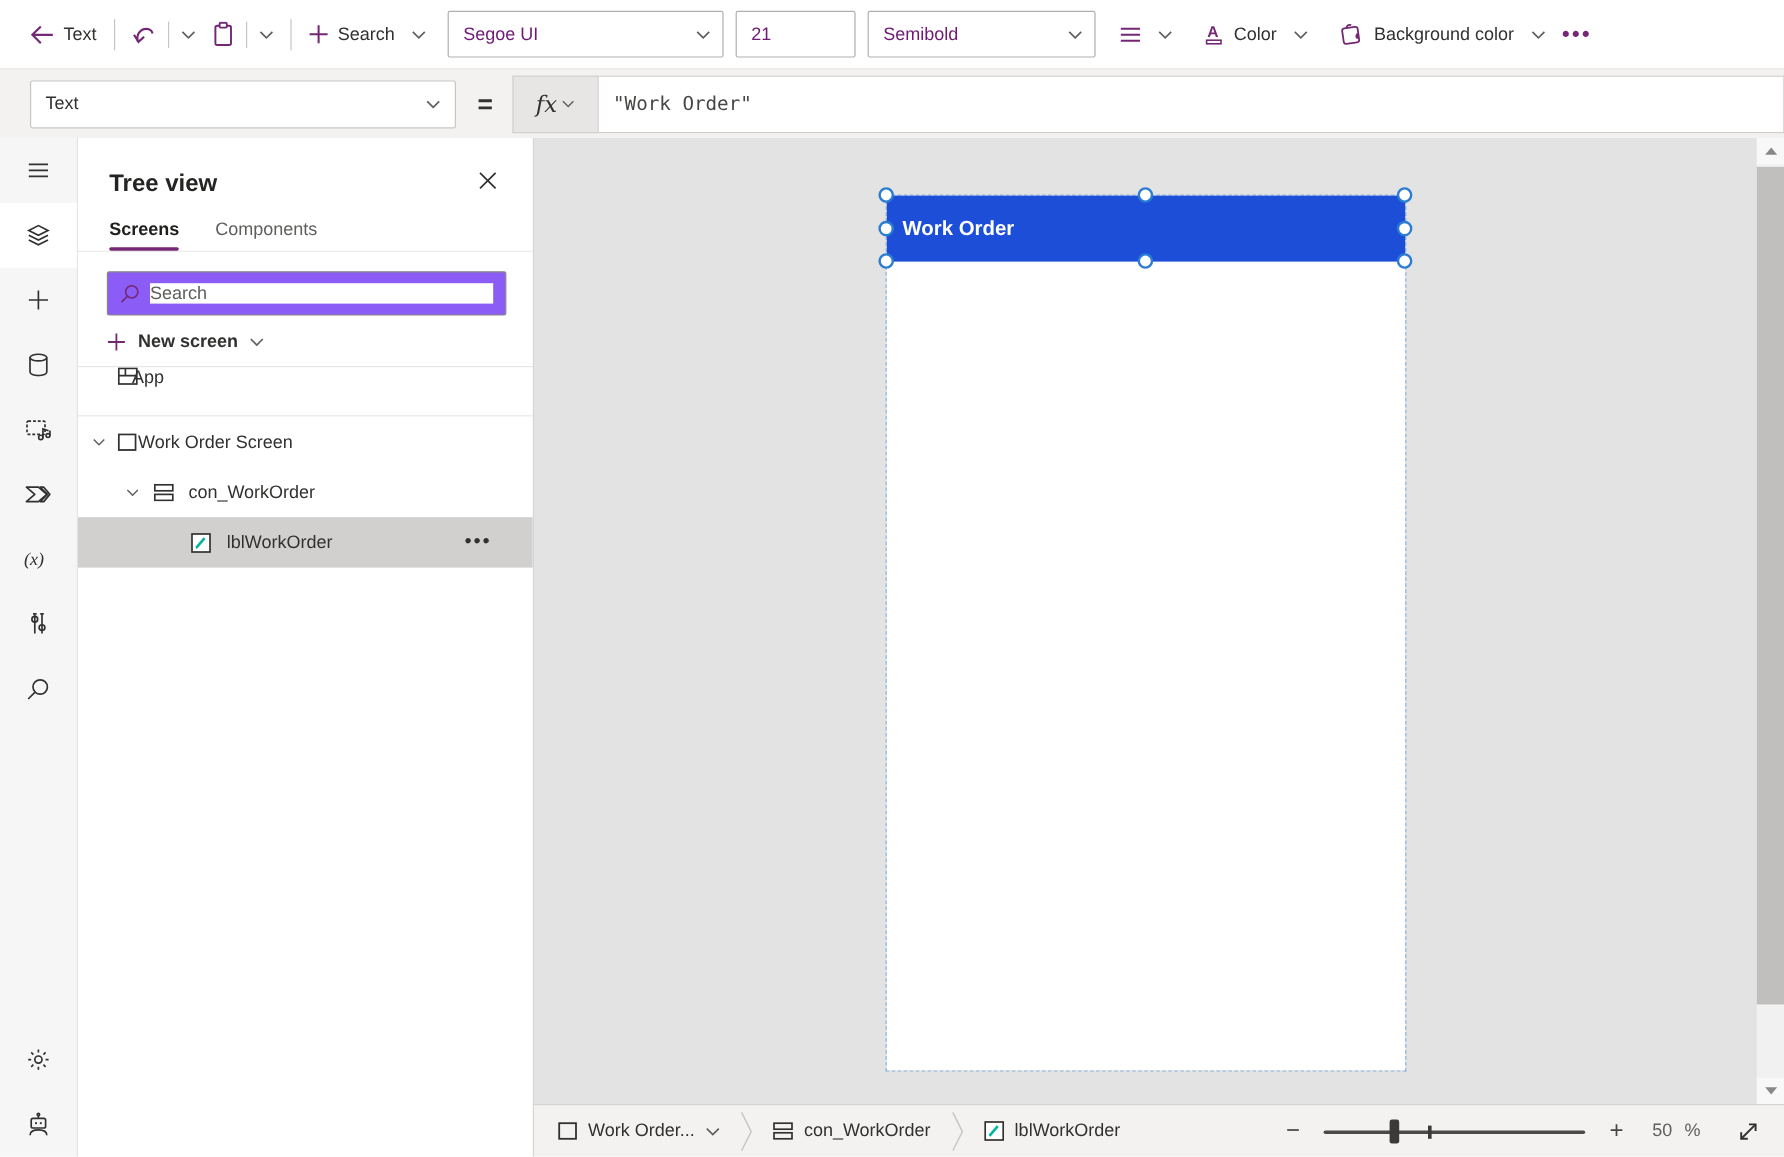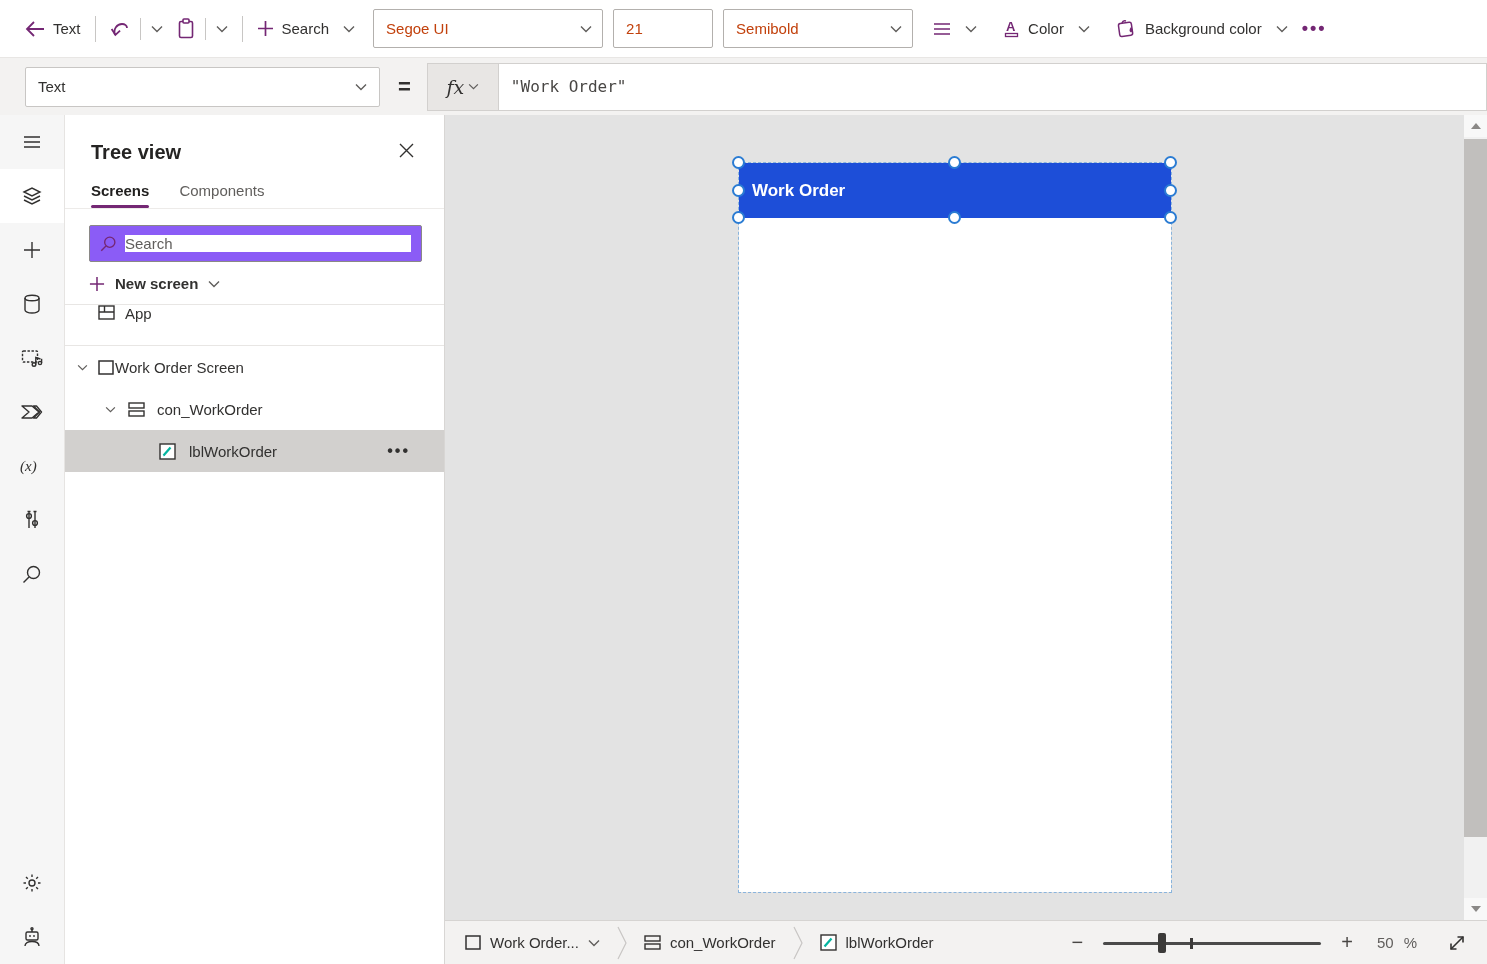--- a/index.html
+++ b/index.html
@@ -5,21 +5,21 @@
   * { margin:0; padding:0; box-sizing:border-box; }
   html,body { width:1487px; height:964px; font-family:"Liberation Sans", sans-serif; background:#fff; overflow:hidden; }
   .app { position:relative; width:1487px; height:964px; display:flex; flex-direction:column; }
 
   
   .toolbar { height:57px; background:#ffffff; display:flex; align-items:center; padding-left:25px; flex:0 0 auto; }
   .tb-item { display:flex; align-items:center; gap:8px; color:#323130; font-size:15px; cursor:pointer; white-space:nowrap; }
   .tb-divider { width:1px; height:26px; background:#c8c6c4; margin:0 14px; }
   .tb-divider.short { height:22px; margin:0 10px; }
   .chev { display:inline-block; margin-left:6px; }
-  .combo { height:39px; background:#fff; border:1px solid #b3b0ad; border-radius:2px; display:flex; align-items:center; justify-content:space-between; padding:0 10px 0 12px; font-size:15px; color:#c2410c; cursor:pointer; }
+  .combo { height:39px; background:#fff; border:1px solid #b3b0ad; border-radius:2px; display:flex; align-items:center; justify-content:space-between; padding:0 10px 0 12px; font-size:15px; color:#701a75; cursor:pointer; }
   .combo.font { width:230px; margin-left:18px; }
   .combo.size { width:100px; margin-left:10px; justify-content:flex-start; }
   .combo.weight { width:190px; margin-left:10px; }
   .tb-ellipsis { color:#742774; font-size:18px; letter-spacing:2px; margin-left:14px; font-weight:bold; }
 
   
   .formula-row { height:58px; background:#f3f2f1; border-top:1px solid #e8e6e4; display:flex; align-items:center; flex:0 0 auto; }
   .prop-combo { width:355px; height:40px; margin-left:25px; background:#fff; border:1px solid #c8c6c4; border-radius:2px; display:flex; align-items:center; justify-content:space-between; padding:0 12px; font-size:15px; color:#323130; cursor:pointer; }
   .equals { font-size:22px; color:#323130; margin:0 16px 0 18px; font-weight:bold; }
   .fx-box { width:72px; height:48px; background:#e8e6e4; border:1px solid #d2d0ce; display:flex; align-items:center; justify-content:center; gap:4px; cursor:pointer; }
@@ -306,21 +306,21 @@
             <polyline points="1,1.5 6,6.5 11,1.5" fill="none" stroke="#605e5c" stroke-width="1.4"></polyline>
           </svg>
       </div>
       <div class="tree">
 
         <div class="tree-row app">
           <svg class="row-icon" style="left:33px" width="17" height="15" viewBox="0 0 17 15">
               <rect x="1" y="1" width="15" height="13" stroke="#323130" stroke-width="1.4" fill="none"></rect>
               <path d="M6.5 1 V7 M1 7 H16" stroke="#323130" stroke-width="1.4"></path>
             </svg>
-          <span class="row-label" style="left:60px">App</span>
+          <span class="row-label" style="left:45px">App</span>
         </div>
 
         <div class="tree-row">
           <svg class="row-chev" style="left:12px" width="11" height="7" viewBox="0 0 12 8">
               <polyline points="1,1.5 6,6.5 11,1.5" fill="none" stroke="#605e5c" stroke-width="1.4"></polyline>
             </svg>
           <svg class="row-icon" style="left:33px" width="16" height="15" viewBox="0 0 16 15">
               <rect x="1" y="1" width="14" height="13" stroke="#323130" stroke-width="1.5" fill="none"></rect>
             </svg>
           <span class="row-label" style="left:50px">Work Order Screen</span>

